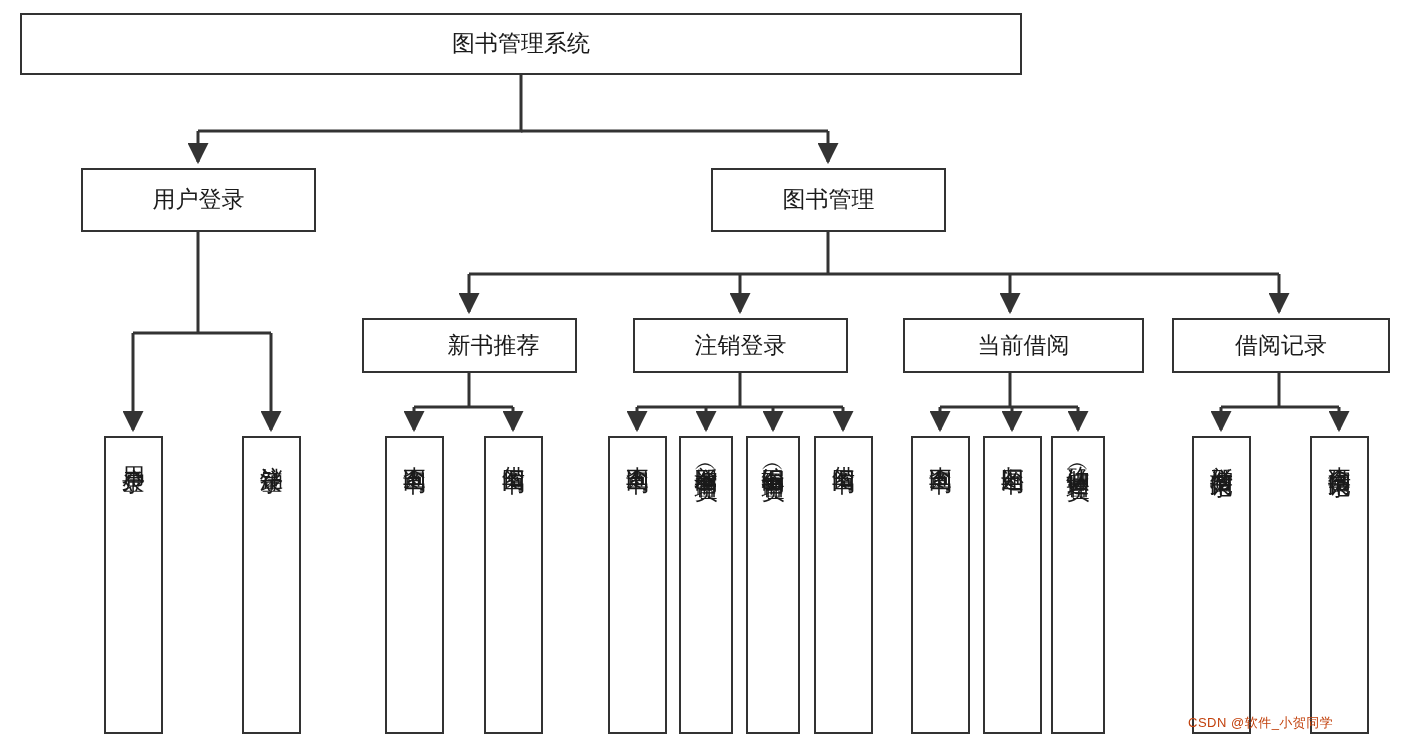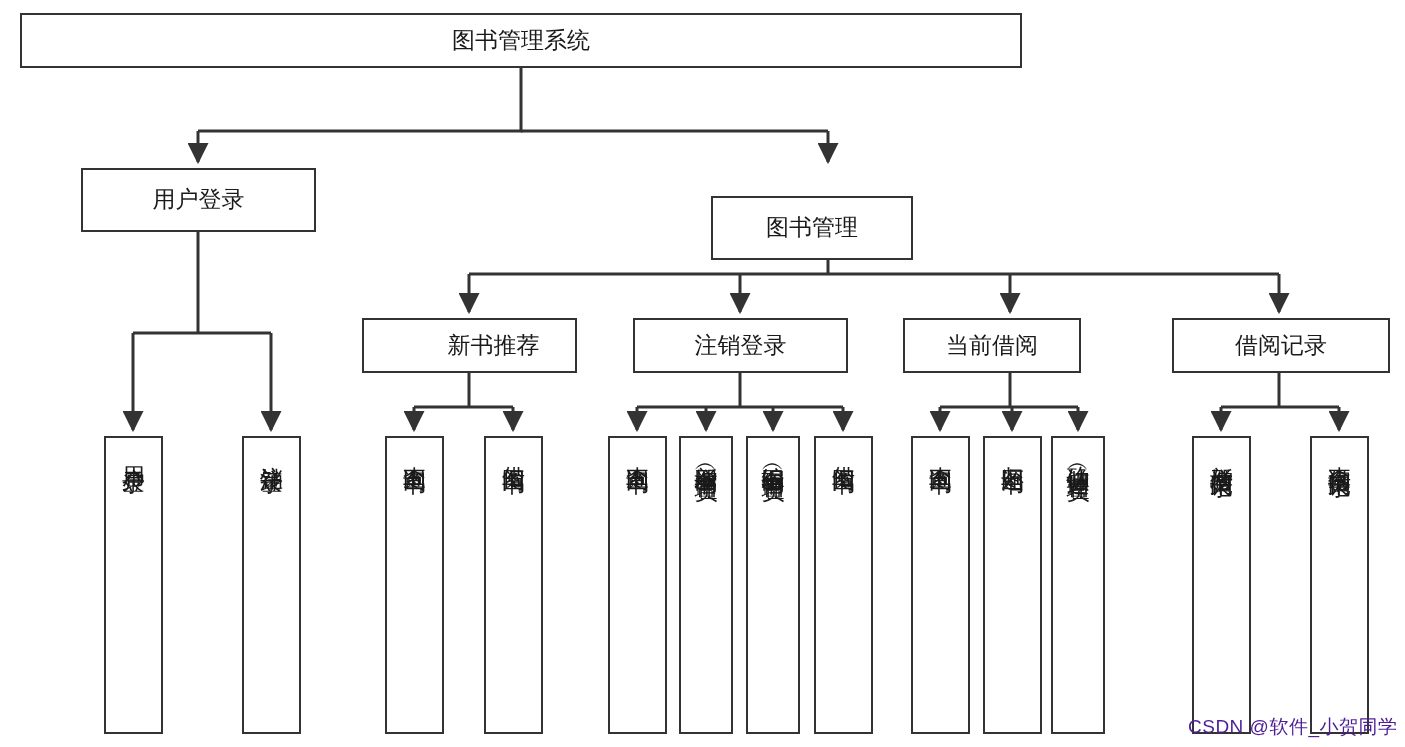--- a/index.html
+++ b/index.html
@@ -60,22 +60,22 @@
     writing-mode: vertical-rl;
     text-orientation: upright;
     font-size: 23px;
     letter-spacing: 2px;
     line-height: 1;
   }
   #watermark {
     position: absolute;
     left: 1188px;
     top: 714px;
-    font-size: 19px;
-    color: #4c1d95;
+    font-size: 13px;
+    color: #c2410c;
     white-space: nowrap;
     letter-spacing: 0.5px;
     pointer-events: none;
   }
 </style>
 </head>
 <body>
 
 <div id="canvas">
 
@@ -124,41 +124,41 @@
 
       <path d="M 1279 373 L 1279 407"></path>
       <path d="M 1221 407 L 1339 407"></path>
       <path d="M 1221 407 L 1221 430" marker-end="url(#arrow)"></path>
       <path d="M 1339 407 L 1339 430" marker-end="url(#arrow)"></path>
     </g>
   </svg>
 
   <div class="node-layer">
 
-    <div class="node node-h node-root" style="left:20px; top:13px; width:1002px; height:55px;align-items:center;">
+    <div class="node node-h node-root" style="left:20px; top:13px; width:1002px; height:62px;align-items:center;">
       <span class="node-label">图书管理系统</span>
     </div>
 
     <div class="node node-h" style="left:81px; top:168px; width:235px; height:64px;">
       <span class="node-label">用户登录</span>
     </div>
 
-    <div class="node node-h" style="left:711px; top:168px; width:202px; height:64px;margin-top:28px;">
+    <div class="node node-h" style="left:711px; top:168px; width:235px; height:64px;">
       <span class="node-label">图书管理</span>
     </div>
 
     <div class="node node-h" style="left:362px; top:318px; width:215px; height:55px;padding-left:48px;">
       <span class="node-label">新书推荐</span>
     </div>
 
     <div class="node node-h" style="left:633px; top:318px; width:215px; height:55px;">
       <span class="node-label">注销登录</span>
     </div>
 
-    <div class="node node-h" style="left:903px; top:318px; width:178px; height:55px;">
+    <div class="node node-h" style="left:903px; top:318px; width:241px; height:55px;">
       <span class="node-label">当前借阅</span>
     </div>
 
     <div class="node node-h" style="left:1172px; top:318px; width:218px; height:55px;">
       <span class="node-label">借阅记录</span>
     </div>
 
     <div class="node node-v" style="left:104px; top:436px; width:59px; height:298px;">
       <span class="node-label">用户登录</span>
     </div>

